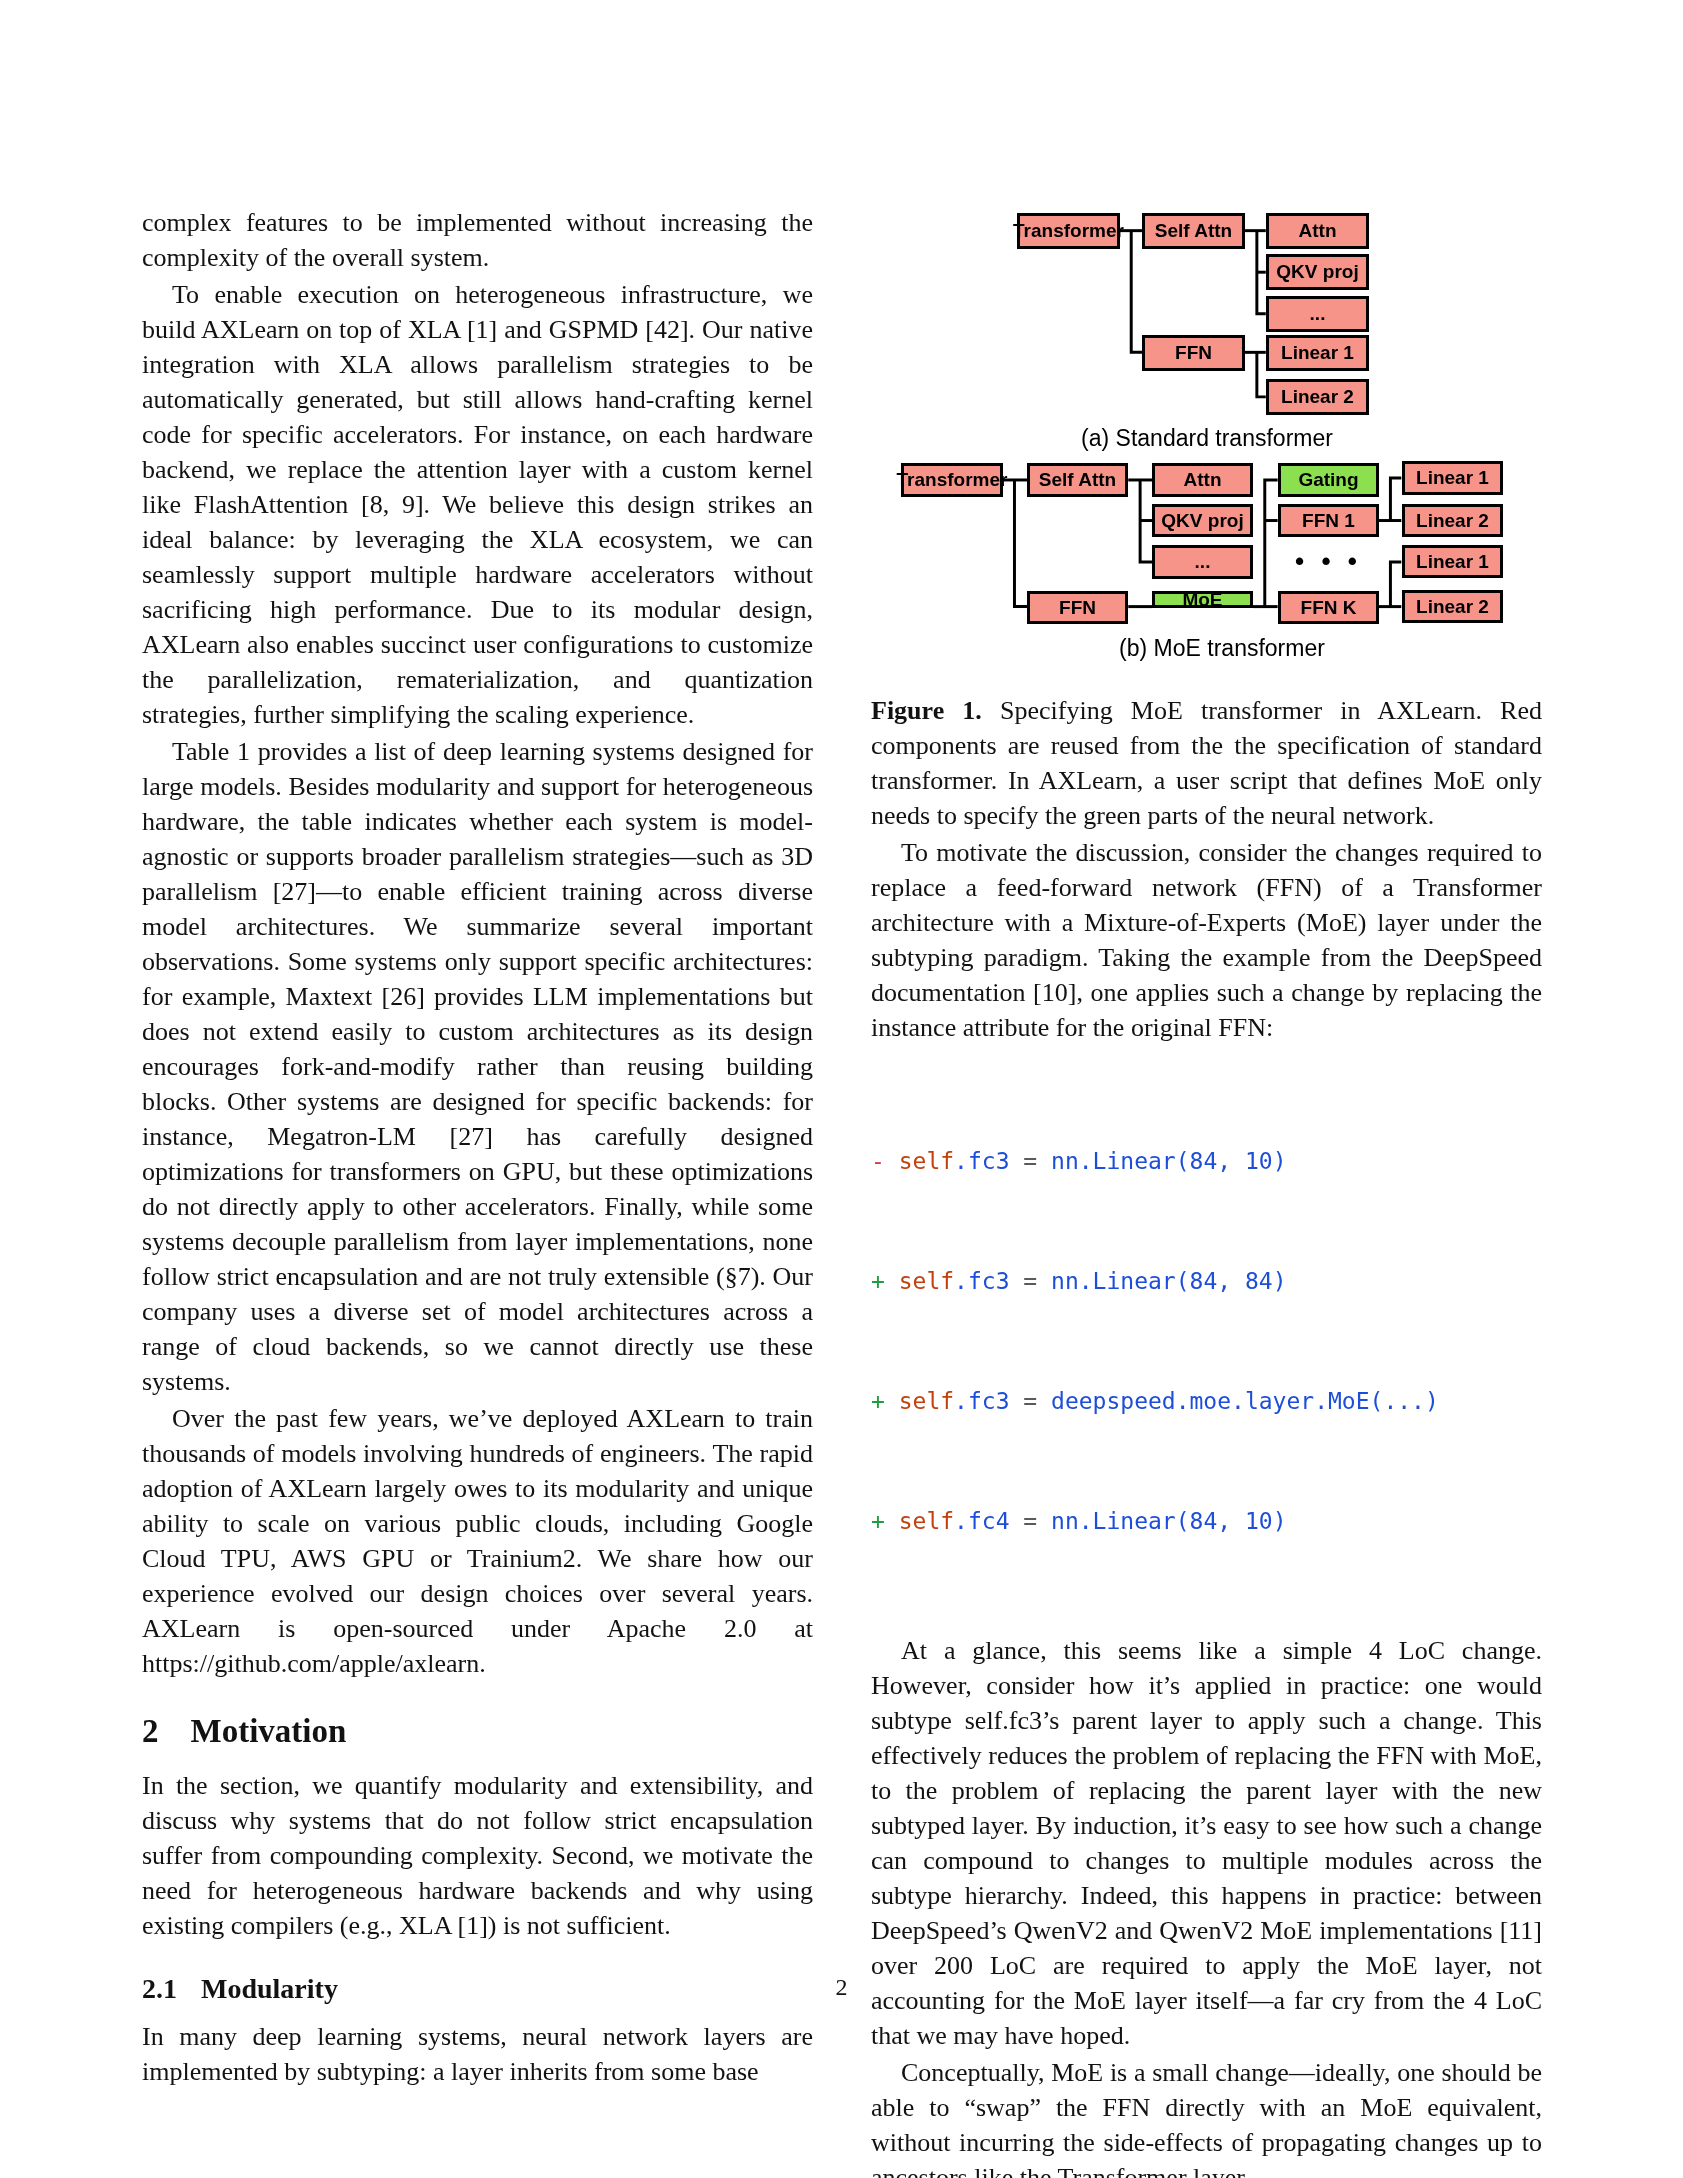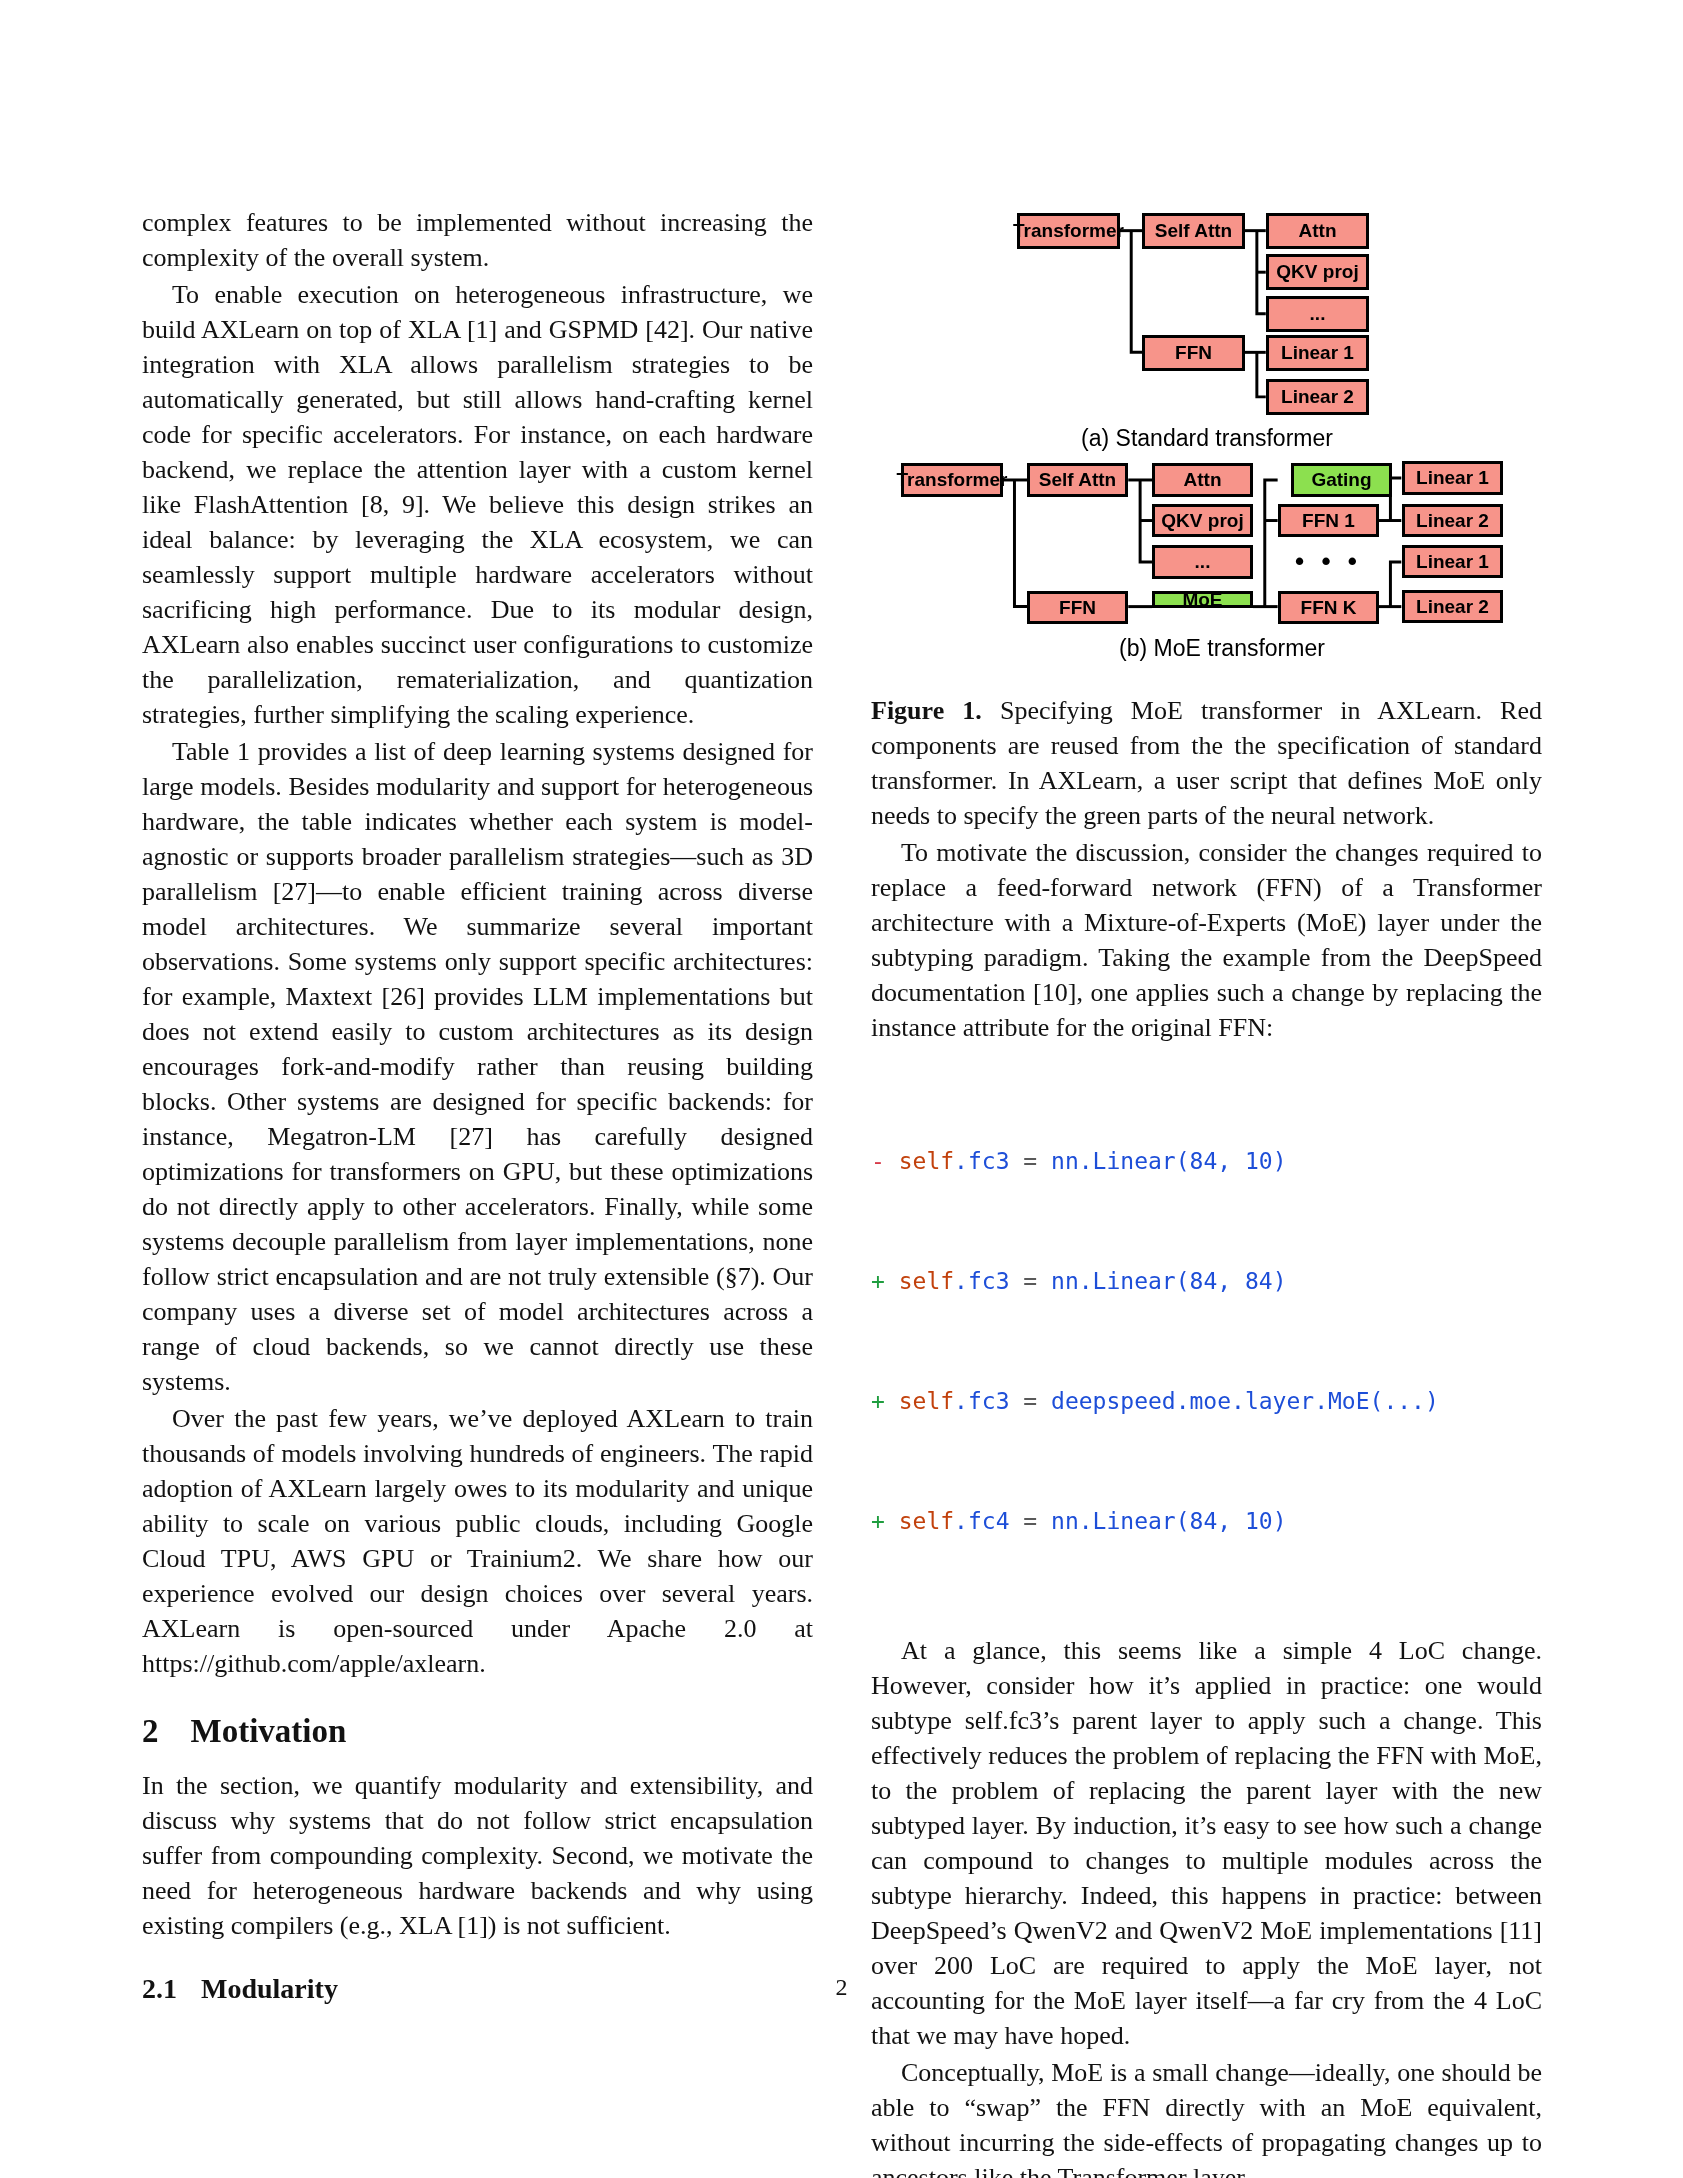--- a/index.html
+++ b/index.html
@@ -56,20 +56,21 @@
 <div class="page">
 
   <div class="col left-col">
     <p class="para">complex features to be implemented without increasing the complexity of the overall system.</p>
     <p class="para indent mt">To enable execution on heterogeneous infrastructure, we build AXLearn on top of XLA [1] and GSPMD [42]. Our native integration with XLA allows parallelism strategies to be automatically generated, but still allows hand-crafting kernel code for specific accelerators. For instance, on each hardware backend, we replace the attention layer with a custom kernel like FlashAttention [8, 9]. We believe this design strikes an ideal balance: by leveraging the XLA ecosystem, we can seamlessly support multiple hardware accelerators without sacrificing high performance. Due to its modular design, AXLearn also enables succinct user configurations to customize the parallelization, rematerialization, and quantization strategies, further simplifying the scaling experience.</p>
     <p class="para indent mt">Table 1 provides a list of deep learning systems designed for large models. Besides modularity and support for heterogeneous hardware, the table indicates whether each system is model-agnostic or supports broader parallelism strategies—such as 3D parallelism [27]—to enable efficient training across diverse model architectures. We summarize several important observations. Some systems only support specific architectures: for example, Maxtext [26] provides LLM implementations but does not extend easily to custom architectures as its design encourages fork-and-modify rather than reusing building blocks. Other systems are designed for specific backends: for instance, Megatron-LM [27] has carefully designed optimizations for transformers on GPU, but these optimizations do not directly apply to other accelerators. Finally, while some systems decouple parallelism from layer implementations, none follow strict encapsulation and are not truly extensible (§7). Our company uses a diverse set of model architectures across a range of cloud backends, so we cannot directly use these systems.</p>
     <p class="para indent mt">Over the past few years, we’ve deployed AXLearn to train thousands of models involving hundreds of engineers. The rapid adoption of AXLearn largely owes to its modularity and unique ability to scale on various public clouds, including Google Cloud TPU, AWS GPU or Trainium2. We share how our experience evolved our design choices over several years. AXLearn is open-sourced under Apache 2.0 at https://github.com/apple/axlearn.</p>
     <h2 class="h2"><span class="hnum">2</span><span>Motivation</span></h2>
     <p class="para">In the section, we quantify modularity and extensibility, and discuss why systems that do not follow strict encapsulation suffer from compounding complexity. Second, we motivate the need for heterogeneous hardware backends and why using existing compilers (e.g., XLA [1]) is not sufficient.</p>
     <h3 class="h3"><span class="hnum">2.1</span><span>Modularity</span></h3>
+    <p class="para">In many deep learning systems, neural network layers are implemented by subtyping: a layer inherits from some base</p>
   </div>
 
   <div class="col right-col">
 
     <div class="fig">
       <svg width="653" height="465" viewBox="0 0 660 470">
         <g stroke="#000" stroke-width="3" fill="none">
 
           <path d="M251 33 H274"></path>
             <path d="M263 33 V156 H274"></path>
@@ -135,21 +136,21 @@
         </div>
       <div class="dbox red" style="left:281px;top:347px;width:101px;height:34px">
           <span>...</span>
         </div>
       <div class="dbox red" style="left:156px;top:393px;width:101px;height:33px">
           <span>FFN</span>
         </div>
       <div class="dbox green" style="left:281px;top:393px;width:101px;height:17px">
           <span>MoE</span>
         </div>
-      <div class="dbox green" style="left:420px;top:265px;width:101px;height:34px">
+      <div class="dbox green" style="left:407px;top:265px;width:101px;height:34px">
           <span>Gating</span>
         </div>
       <div class="dbox red" style="left:407px;top:306px;width:101px;height:33px">
           <span>FFN 1</span>
         </div>
       <div class="dots-text" style="left:407px;top:348px;width:101px">• • •</div>
       <div class="dbox red" style="left:407px;top:393px;width:101px;height:33px">
           <span>FFN K</span>
         </div>
       <div class="dbox red" style="left:531px;top:263px;width:101px;height:34px">

